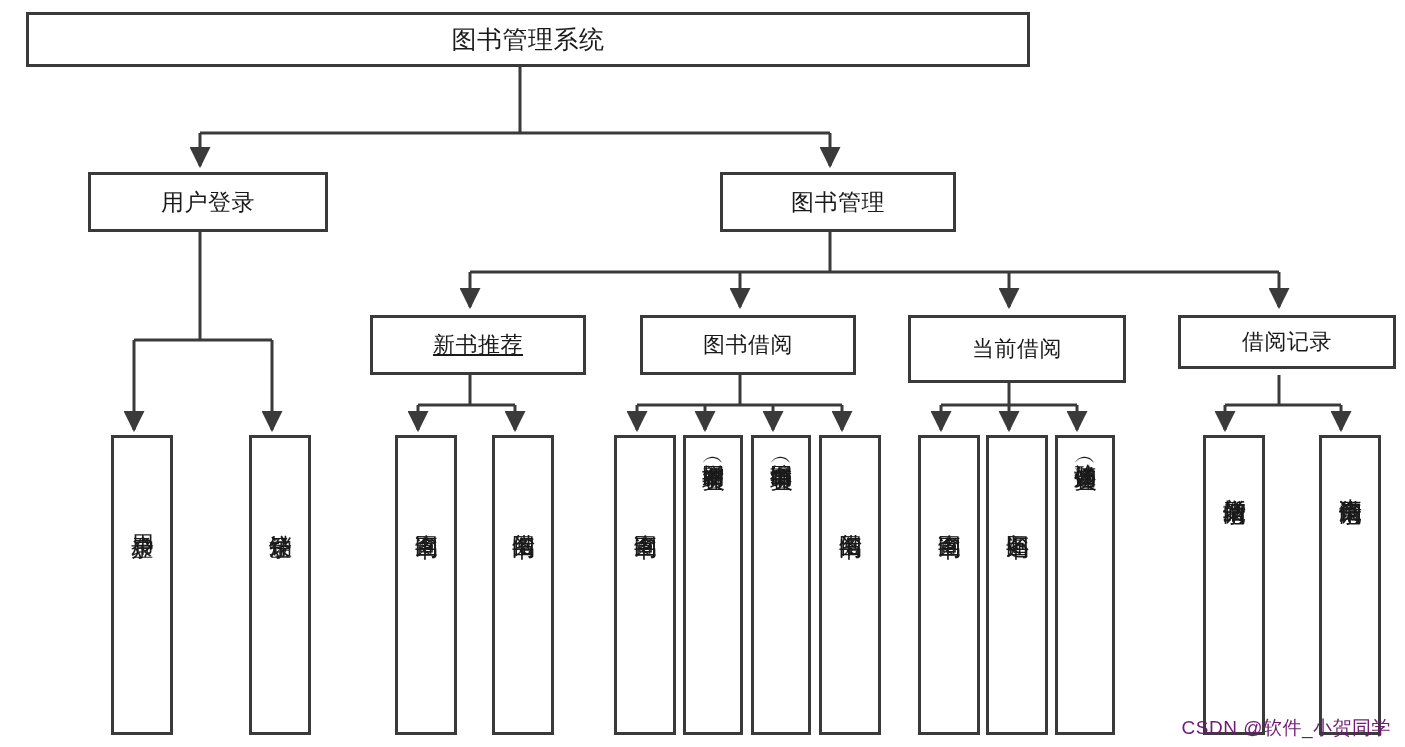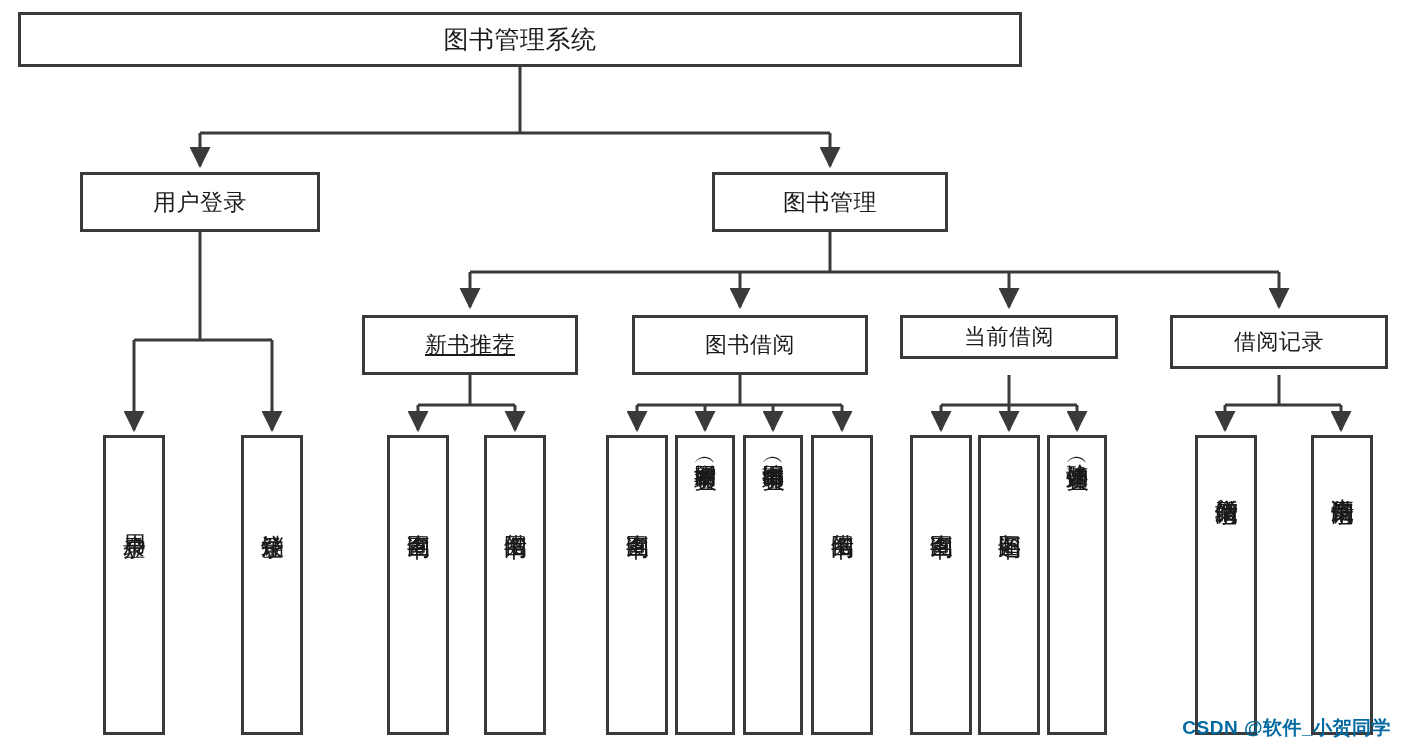--- a/index.html
+++ b/index.html
@@ -27,20 +27,21 @@
   }
   .node {
     position: absolute;
     box-sizing: border-box;
     border: 3px solid #3a3a3a;
     background: #ffffff;
     display: flex;
     align-items: center;
     justify-content: center;
     color: #1a1a1a;
+    margin-left: 8px;
   }
   .node .label {
     display: block;
     text-align: center;
     line-height: 1.0;
     letter-spacing: 0.5px;
   }
   .node.root .label {
     font-size: 25px;
   }
@@ -64,24 +65,23 @@
     white-space: nowrap;
   }
   .node.leaf.tall .label {
     font-size: 22px;
   }
   #watermark {
     position: absolute;
     right: 14px;
     bottom: 6px;
     font-size: 19px;
-    color: #0369a1;
+    color: #701a75;
     white-space: nowrap;
     letter-spacing: 0.5px;
-    font-weight: bold;
   }
 </style>
 </head>
 <body>
 
 <div id="diagram">
 
   <svg id="connectors" viewBox="0 0 1405 747" xmlns="http://www.w3.org/2000/svg">
     <defs>
       <marker id="arrow" viewBox="0 0 10 10" refX="9" refY="5" markerWidth="7" markerHeight="7" orient="auto-start-reverse">
@@ -139,24 +139,24 @@
   <div class="node level2" style="left:80px; top:172px; width:240px; height:60px;">
     <span class="label">用户登录</span>
   </div>
   <div class="node level2" style="left:712px; top:172px; width:236px; height:60px;">
     <span class="label">图书管理</span>
   </div>
 
   <div class="node level3" style="left:362px; top:315px; width:216px; height:60px;text-decoration:underline;">
     <span class="label">新书推荐</span>
   </div>
-  <div class="node level3" style="left:632px; top:315px; width:236px; height:60px;">
+  <div class="node level3" style="left:632px; top:315px; width:216px; height:60px;">
     <span class="label">图书借阅</span>
   </div>
-  <div class="node level3" style="left:900px; top:315px; width:218px; height:44px;">
+  <div class="node level3" style="left:900px; top:315px; width:218px; height:68px;">
     <span class="label">当前借阅</span>
   </div>
   <div class="node level3" style="left:1170px; top:315px; width:218px; height:54px;">
     <span class="label">借阅记录</span>
   </div>
 
   <div class="node leaf" style="left:103px; top:435px; width:62px; height:300px; padding-top:78px;">
     <span class="label">用户登录</span>
   </div>
   <div class="node leaf" style="left:241px; top:435px; width:62px; height:300px; padding-top:78px;">

